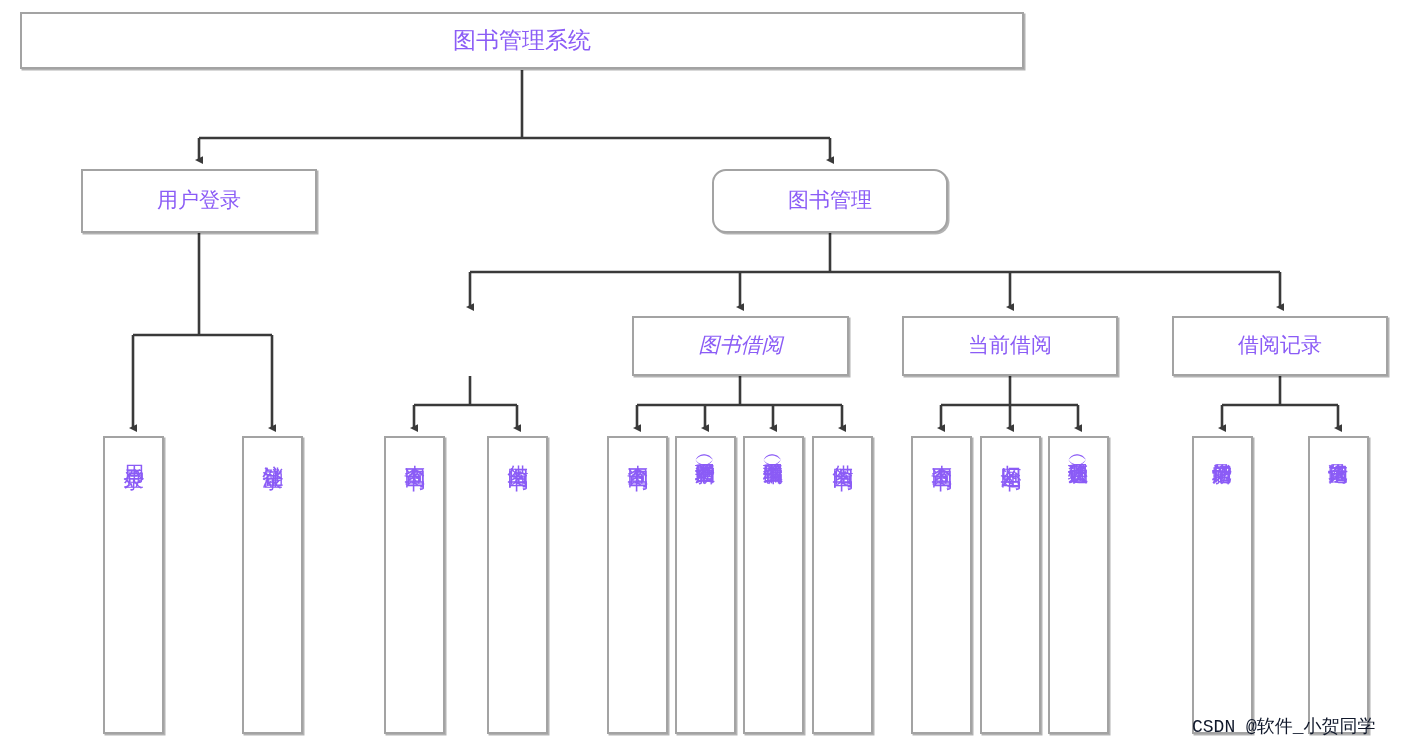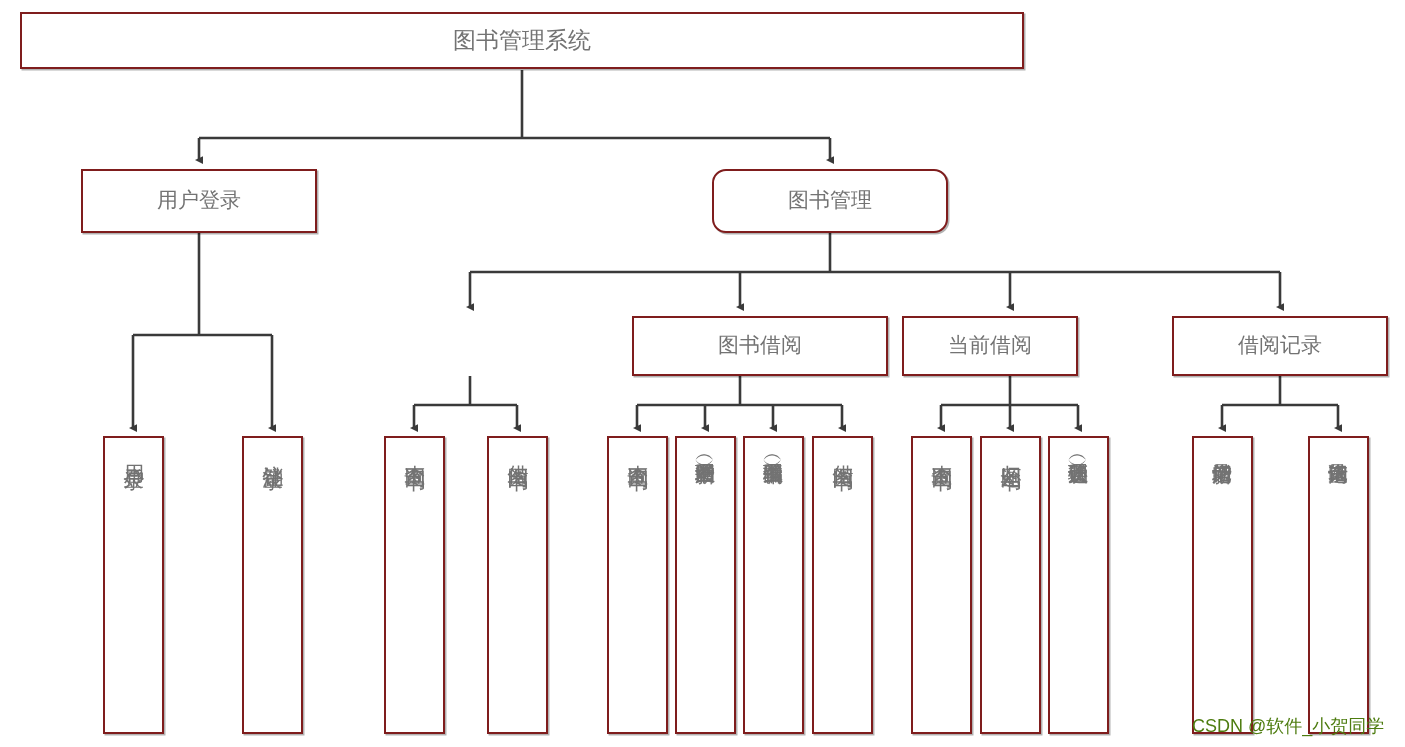--- a/index.html
+++ b/index.html
@@ -22,26 +22,26 @@
   }
   svg.connectors {
     position: absolute;
     left: 0; top: 0;
     width: 1405px; height: 747px;
     pointer-events: none;
   }
   .node {
     position: absolute;
     background: #ffffff;
-    border: 2px solid #7f1d1d;
+    border: 2px solid #a3a3a3;
     box-shadow: 1.5px 1.5px 0 rgba(0,0,0,0.30);
     display: flex;
     align-items: center;
     justify-content: center;
-    color: #737373;
+    color: #8b5cf6;
     z-index: 2;
   }
   .node-label {
     text-align: center;
     line-height: 1.12;
     white-space: nowrap;
   }
   
   .node.level-root { }
   .node.level-root .node-label { font-size: 23px; }
@@ -61,24 +61,24 @@
     letter-spacing: 2px;
     line-height: 1;
     white-space: nowrap;
   }
   .node.leaf.tall-text .node-label { font-size: 20px; letter-spacing: 0px; }
   .watermark {
     position: absolute;
     left: 1192px;
     top: 714px;
     font-size: 18px;
-    color: #4d7c0f;
+    color: #0f172a;
     white-space: nowrap;
     z-index: 5;
-    font-family: Liberation Sans, sans-serif;
+    font-family: Liberation Mono, monospace;
   }
 </style>
 </head>
 <body>
 
 <div id="diagram-root">
 
   <svg class="connectors" viewBox="0 0 1405 747" xmlns="http://www.w3.org/2000/svg">
     <defs>
       <marker id="arrowhead" markerWidth="9" markerHeight="9" refX="4.2" refY="4.4" orient="auto" markerUnits="userSpaceOnUse">
@@ -137,25 +137,25 @@
 
   <div class="node level-1" style="left:81px; top:169px; width:236px; height:64px;">
     <span class="node-label">用户登录</span>
   </div>
 
   <div class="node level-1" style="left:712px; top:169px; width:236px; height:64px;border-radius:14px;">
     <span class="node-label">图书管理</span>
   </div>
 
 
-  <div class="node level-2" style="left:632px; top:316px; width:256px; height:60px;">
+  <div class="node level-2" style="left:632px; top:316px; width:217px; height:60px;font-style:italic;">
     <span class="node-label">图书借阅</span>
   </div>
 
-  <div class="node level-2" style="left:902px; top:316px; width:176px; height:60px;">
+  <div class="node level-2" style="left:902px; top:316px; width:216px; height:60px;">
     <span class="node-label">当前借阅</span>
   </div>
 
   <div class="node level-2" style="left:1172px; top:316px; width:216px; height:60px;">
     <span class="node-label">借阅记录</span>
   </div>
 
   <div class="node leaf" style="left:103px; top:436px; width:61px; height:298px;">
     <span class="node-label">用户登录</span>
   </div>

